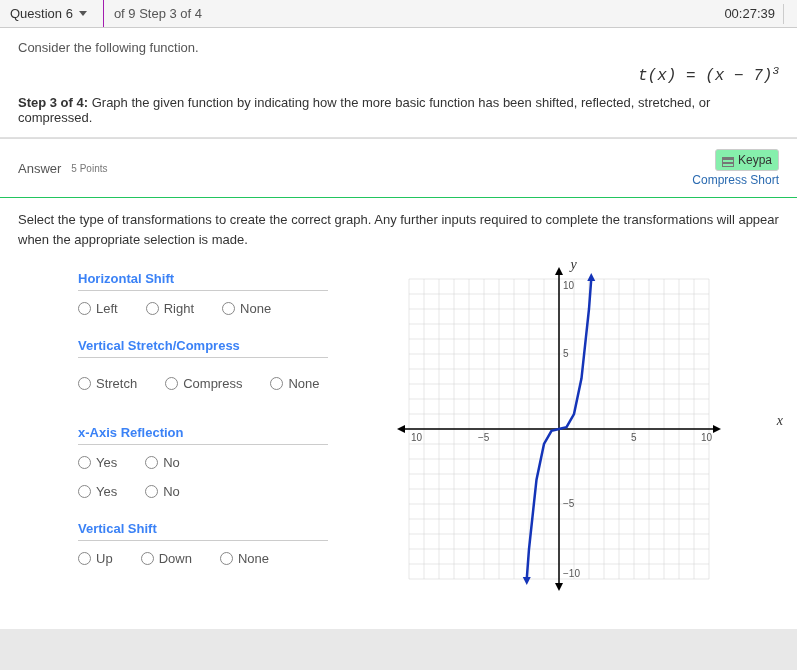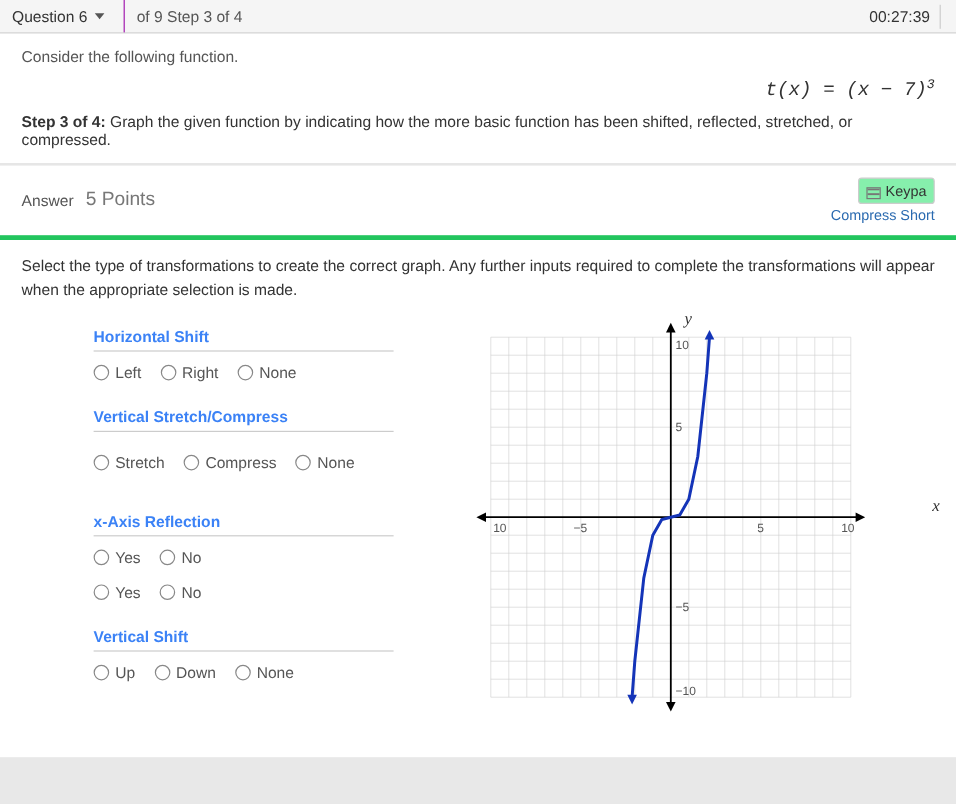--- a/index.html
+++ b/index.html
@@ -56,25 +56,25 @@
       font-style: italic;
       font-size: 16px;
       margin: 10px 0;
     }
     .formula sup { font-size: 11px; }
     .step-line b { font-weight: bold; }
     .answer-bar {
       display: flex;
       align-items: center;
       padding: 10px 18px;
-      border-bottom: 4px solid #22c55e;
+      border-bottom: 1px solid #22c55e;
       background: #fff;
     }
     .answer-bar .label { color: #555; }
-    .answer-bar .points { color: #777; margin-left: 10px; font-size: 16px; }
+    .answer-bar .points { color: #777; margin-left: 10px; font-size: 10px; }
     .keypad-area {
       margin-left: auto;
       text-align: right;
       font-size: 12px;
     }
     .keypad-btn {
       border: 1px solid #ccc;
       border-radius: 3px;
       padding: 3px 6px;
       display: inline-flex;
@@ -99,21 +99,21 @@
     }
     .group-title {
       font-weight: bold;
       border-bottom: 1px solid #ccc;
       padding: 6px 0 4px 0;
       margin-top: 12px;
       color: #3b82f6;
     }
     .radio-row {
       display: flex;
-      gap: 16px;
+      gap: 28px;
       padding: 10px 0 4px 0;
       align-items: center;
     }
     .radio-opt {
       display: flex;
       align-items: center;
       gap: 5px;
       cursor: pointer;
       color: #555;
     }

